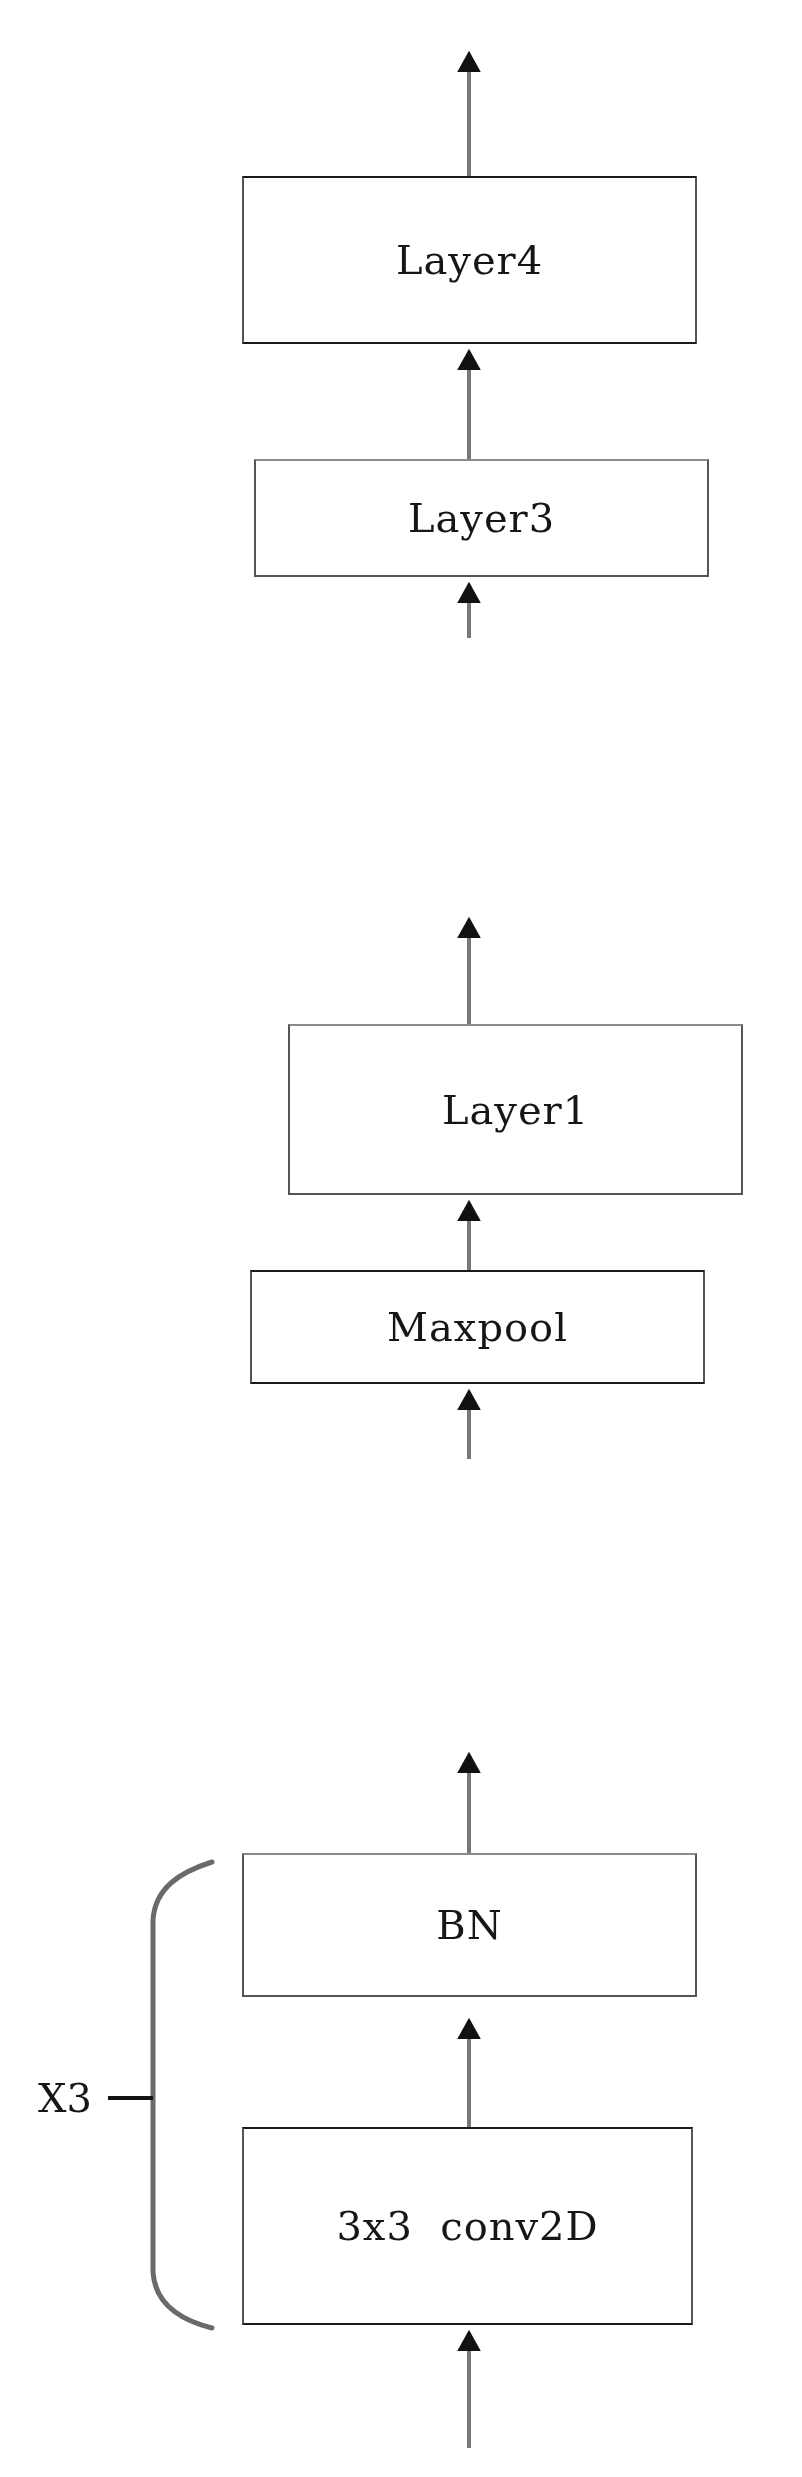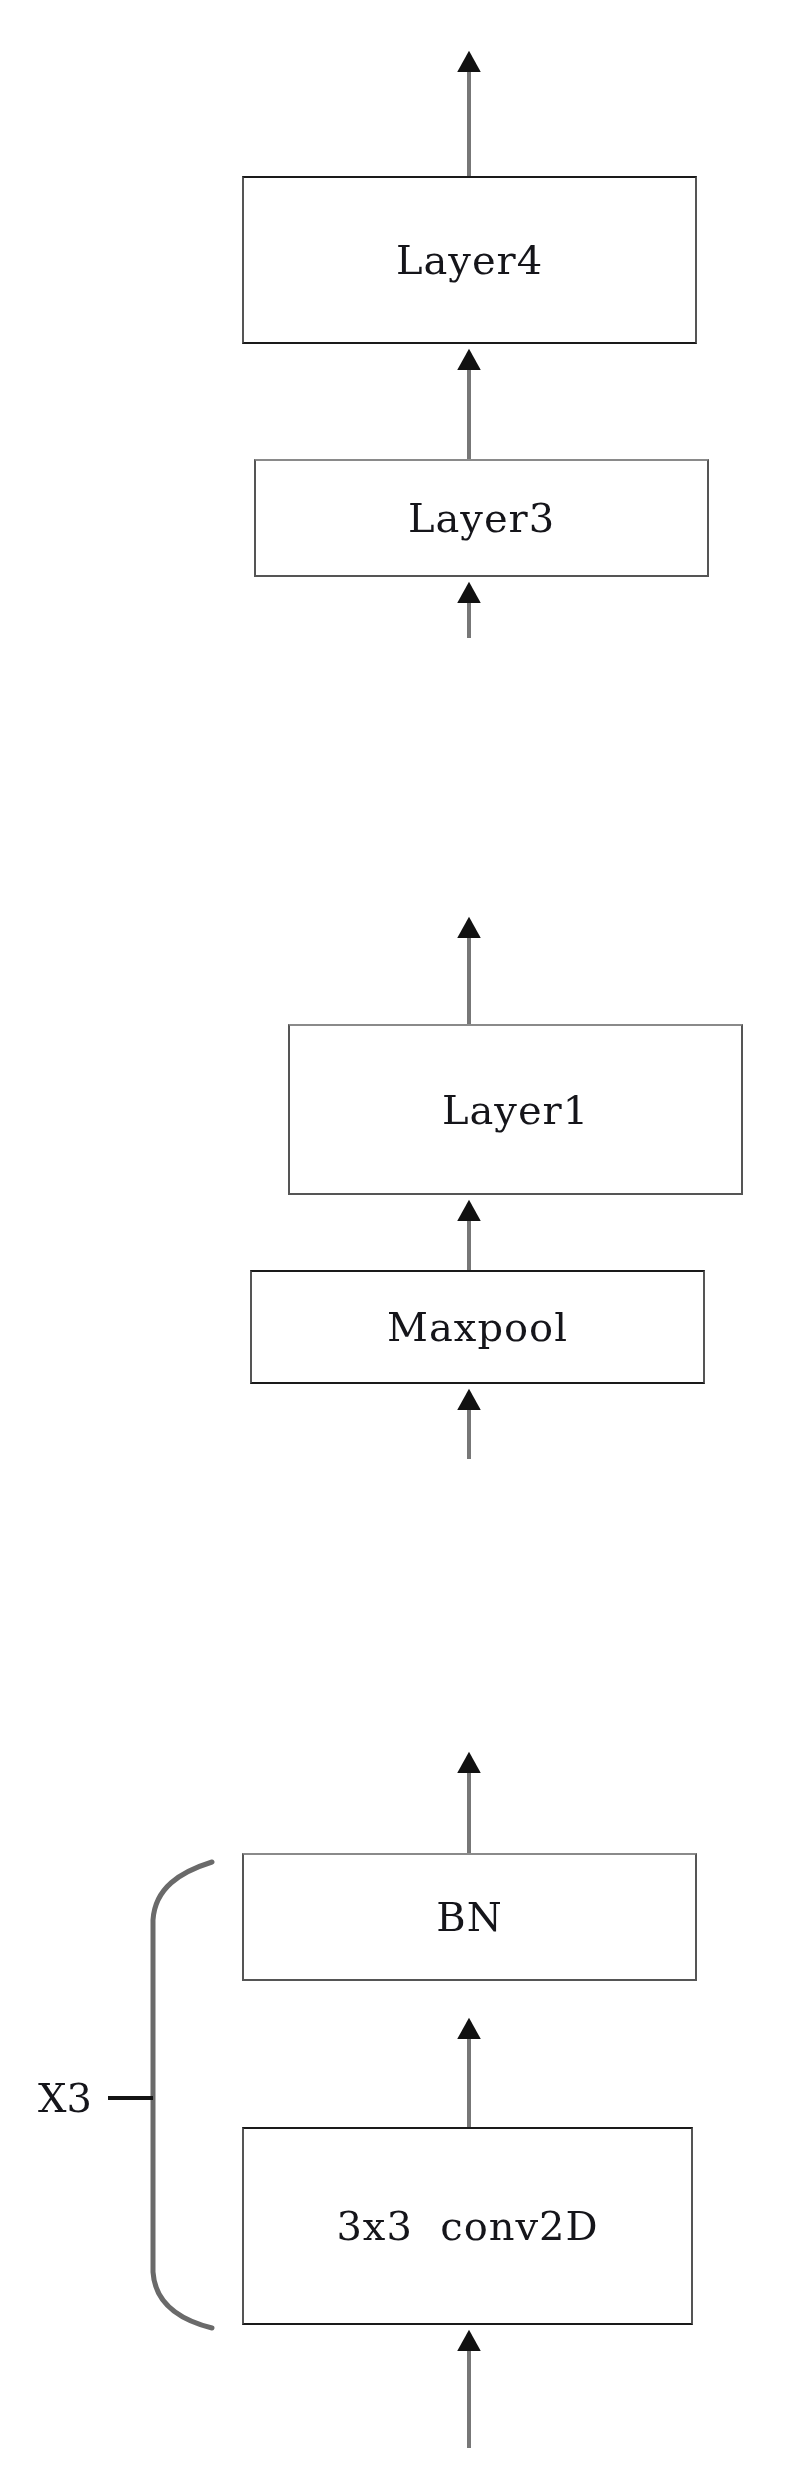--- a/index.html
+++ b/index.html
@@ -112,21 +112,21 @@
 
   <div class="node-box" style="left:242px; top:1024px; width:455px; height:171px;margin-left:46px;">
     <span class="node-label">Layer1</span>
   </div>
 
   <div class="node-box dark-top" style="left:250px; top:1270px; width:455px; height:114px;">
     <span class="node-label">Maxpool</span>
   </div>
 
 
-  <div class="node-box" style="left:242px; top:1853px; width:455px; height:128px;">
+  <div class="node-box" style="left:242px; top:1853px; width:455px; height:144px;">
     <span class="node-label">BN</span>
   </div>
 
   <div class="node-box dark-top" style="left:242px; top:2127px; width:451px; height:198px;">
     <span class="node-label">3x3  conv2D</span>
   </div>
 
   <div class="brace-label" style="left:38px; top:2078px;">X3</div>
 
 </div>

